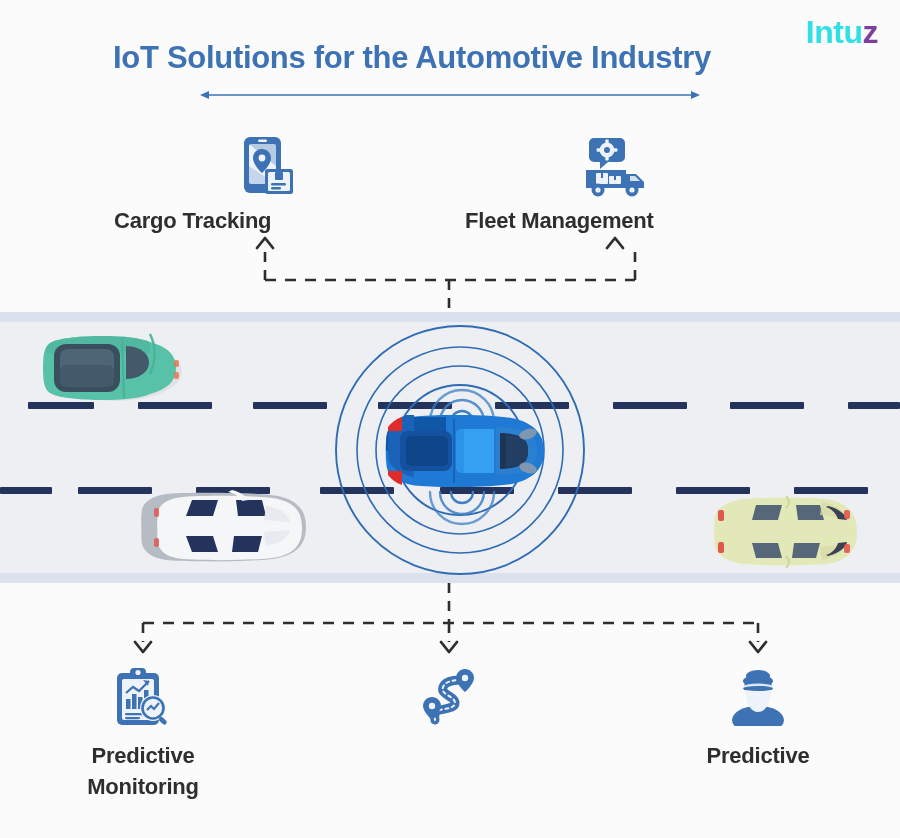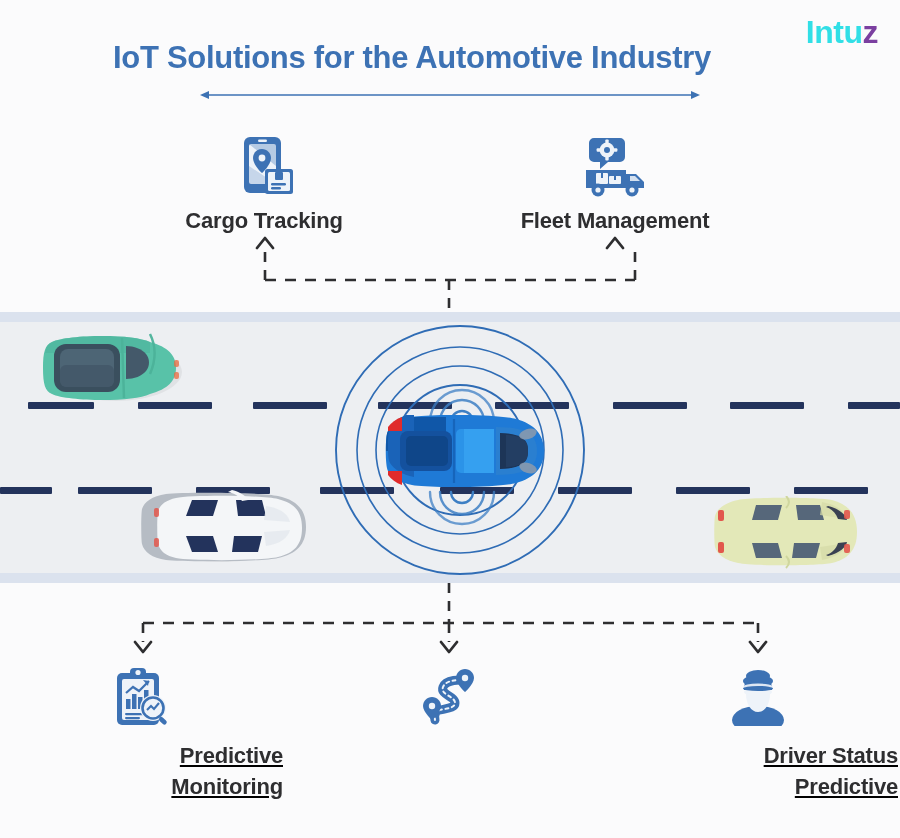--- a/index.html
+++ b/index.html
@@ -26,33 +26,33 @@
     font-size:31px; font-weight:bold;
     color:#3d72b4;
     letter-spacing:-0.3px;
   }
   .title-rule {
     position:absolute; top:88px; left:200px; width:500px; height:14px;
   }
 
   
   .feat-top {
-    position:absolute; width:300px; text-align:center;
+    position:absolute; width:300px; 
   }
   .feat-top.ft-cargo { left:114px; top:132px; }
   .feat-top.ft-fleet { left:465px; top:132px; }
   .feat-icon { height:70px; display:flex; align-items:center; justify-content:center; }
   .feat-label-top {
     margin-top:6px;
     font-size:22px; font-weight:bold; color:#2e2e30;
     letter-spacing:-0.2px;
   }
 
   
-  .feat-bot { position:absolute; width:280px; text-align:right; top:662px;text-decoration:underline; }
+  .feat-bot { position:absolute; width:280px; text-align:center; top:662px; }
   .feat-bot.fb-pred  { left:3px; }
   .feat-bot.fb-route { left:310px; }
   .feat-bot.fb-drive { left:618px; }
   .feat-label-bot {
     margin-top:8px;
     font-size:22px; font-weight:bold; color:#2e2e30;
     line-height:1.42; letter-spacing:-0.2px;
   }
 
   
@@ -354,16 +354,15 @@
       <path d="M16 26 h24 v-4 c0 -6 -5 -10 -12 -10 s-12 4 -12 10 z" fill="#3d72b4"></path>
       <ellipse cx="28" cy="24" rx="14" ry="4" fill="#eef3f9"></ellipse>
       <path d="M14 22 h28 v-3 c0 -5 -6 -9 -14 -9 s-14 4 -14 9 z" fill="#3d72b4"></path>
       <ellipse cx="28" cy="13" rx="15" ry="6" fill="#3d72b4"></ellipse>
       <ellipse cx="28" cy="8" rx="12" ry="6" fill="#3d72b4"></ellipse>
       <ellipse cx="28" cy="19" rx="15" ry="3.4" fill="#eef3f9" opacity="0.9"></ellipse>
       <ellipse cx="28" cy="20.5" rx="15" ry="2.6" fill="#3d72b4"></ellipse>
     </svg>
   </div>
   <div class="feat-label-bot">
-    <div>Driver Status</div>
     <div>Predictive</div>
   </div>
 </div>
 
 </body></html>

